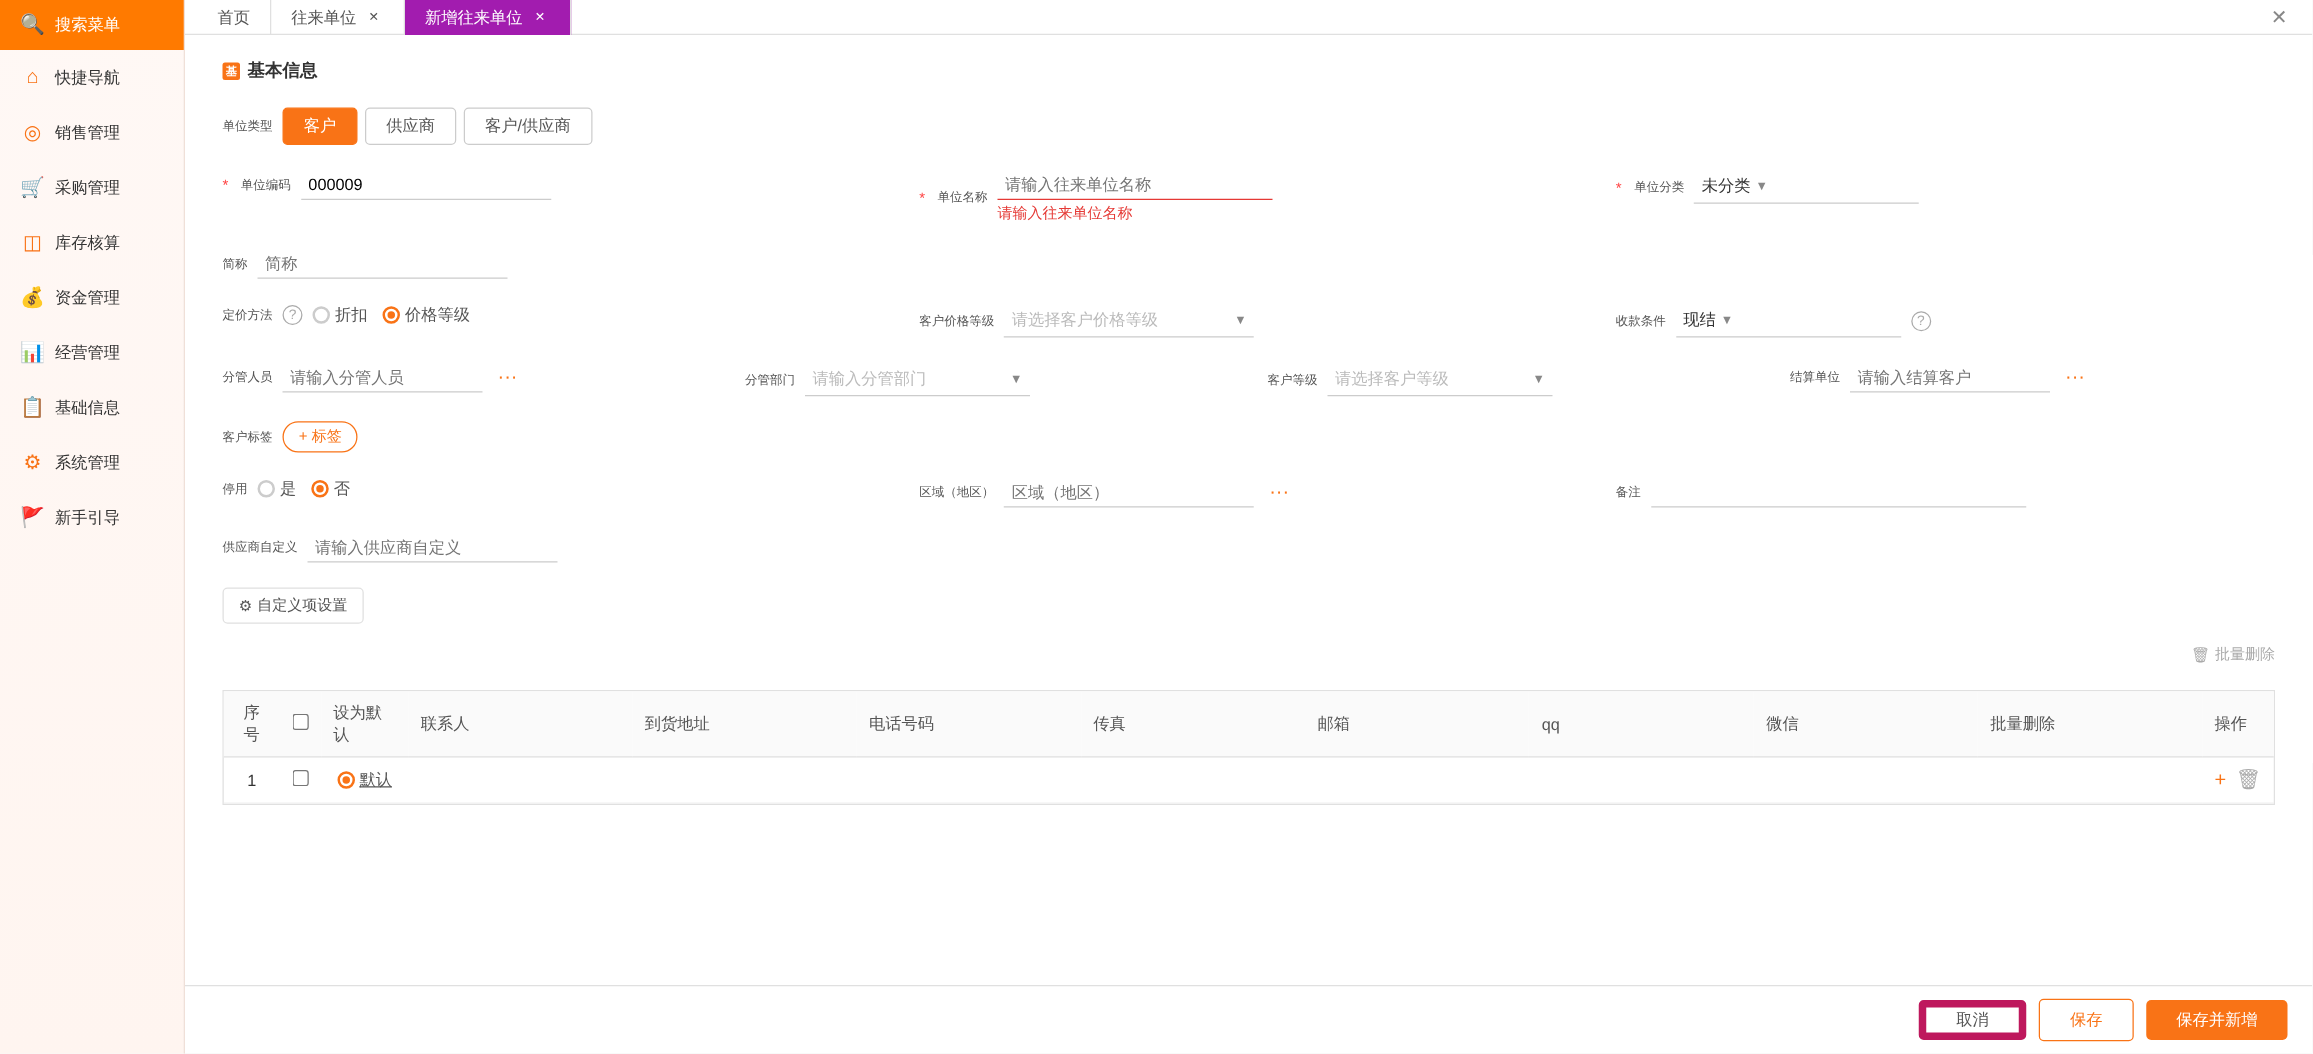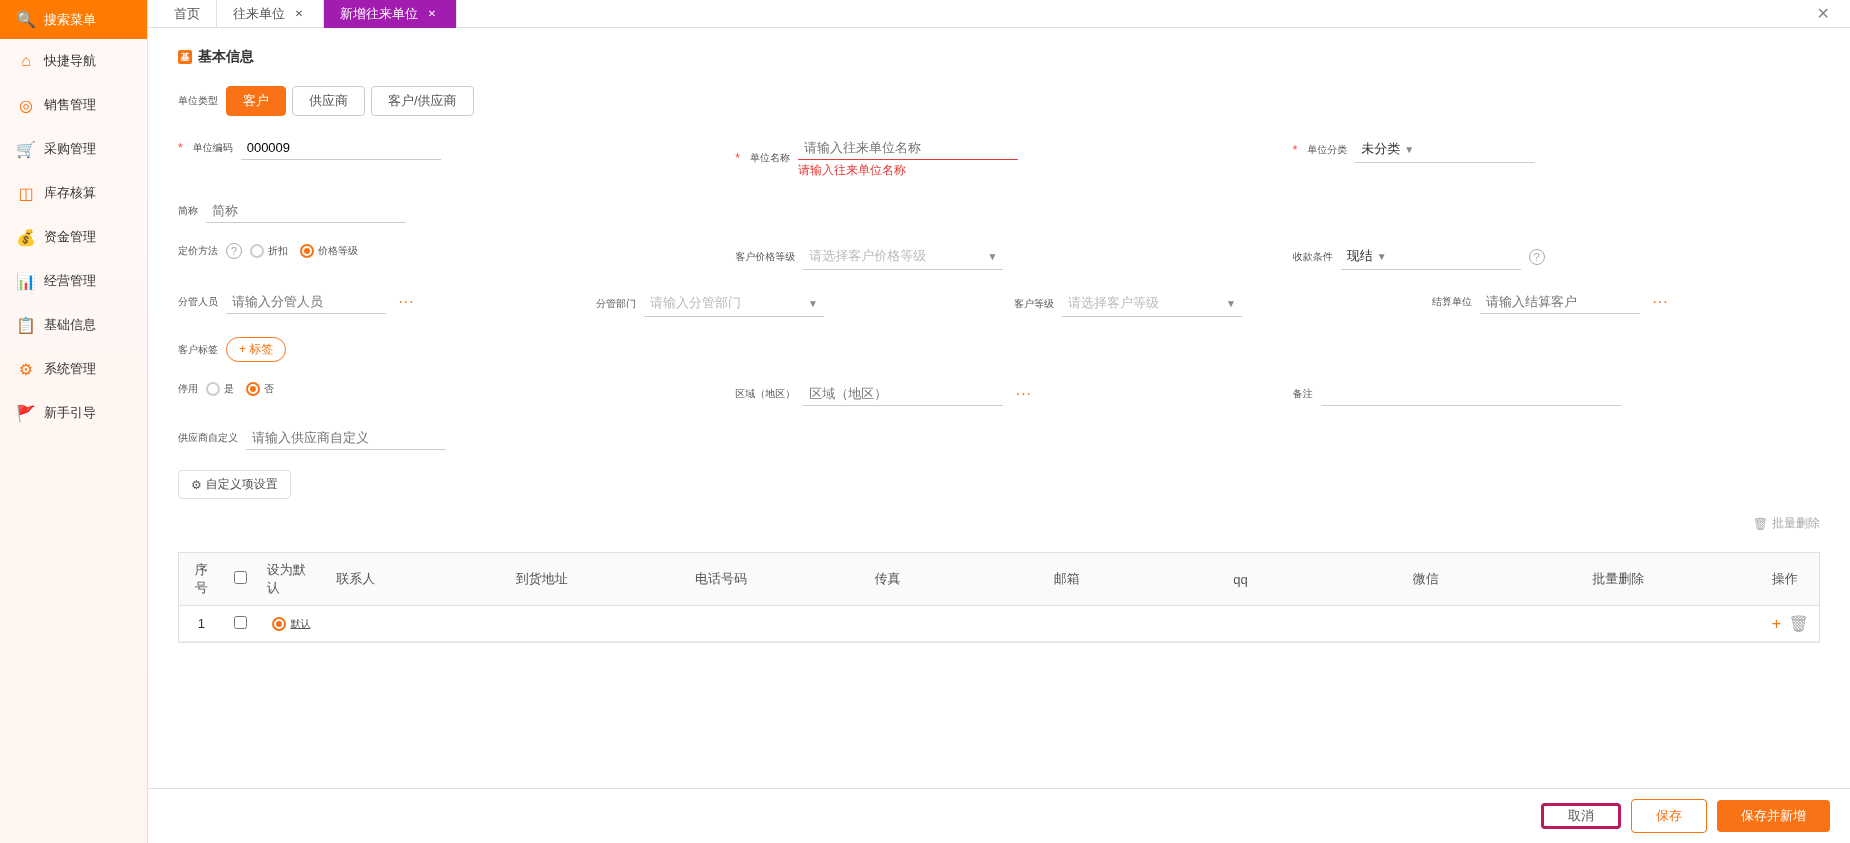--- a/index.html
+++ b/index.html
@@ -193,21 +193,21 @@
       background: #fff;
       color: #555;
     }
     .btn.active, .btn.primary-orange {
       background: #f97316;
       color: white;
       border-color: #f97316;
     }
 
     .radio-group { display: flex; align-items: center; gap: 12px; }
-    .radio-item { display: flex; align-items: center; gap: 4px; font-size: 10px; color: #555; cursor: pointer; }
+    .radio-item { display: flex; align-items: center; gap: 4px; font-size: 13px; color: #555; cursor: pointer; }
     .radio-circle {
       width: 14px; height: 14px; border-radius: 50%;
       border: 2px solid #ccc;
       display: flex; align-items: center; justify-content: center;
     }
     .radio-circle.checked { border-color: #f97316; }
     .radio-circle.checked::after {
       content: '';
       width: 6px; height: 6px;
       border-radius: 50%;
@@ -282,21 +282,21 @@
       display: flex;
       justify-content: flex-end;
       align-items: center;
       padding: 10px 20px;
       background: #fff;
       border-top: 1px solid #e0e0e0;
       gap: 10px;
     }
     .btn-cancel {
       padding: 1px 24px;
-      border: 3px solid #be185d;
+      border: 6px solid #be185d;
       background: #fff;
       color: #555;
       font-size: 13px;
       border-radius: 4px;
       cursor: pointer;
     }
     .btn-save {
       padding: 7px 24px;
       border: 1px solid #f97316;
       background: #fff;

